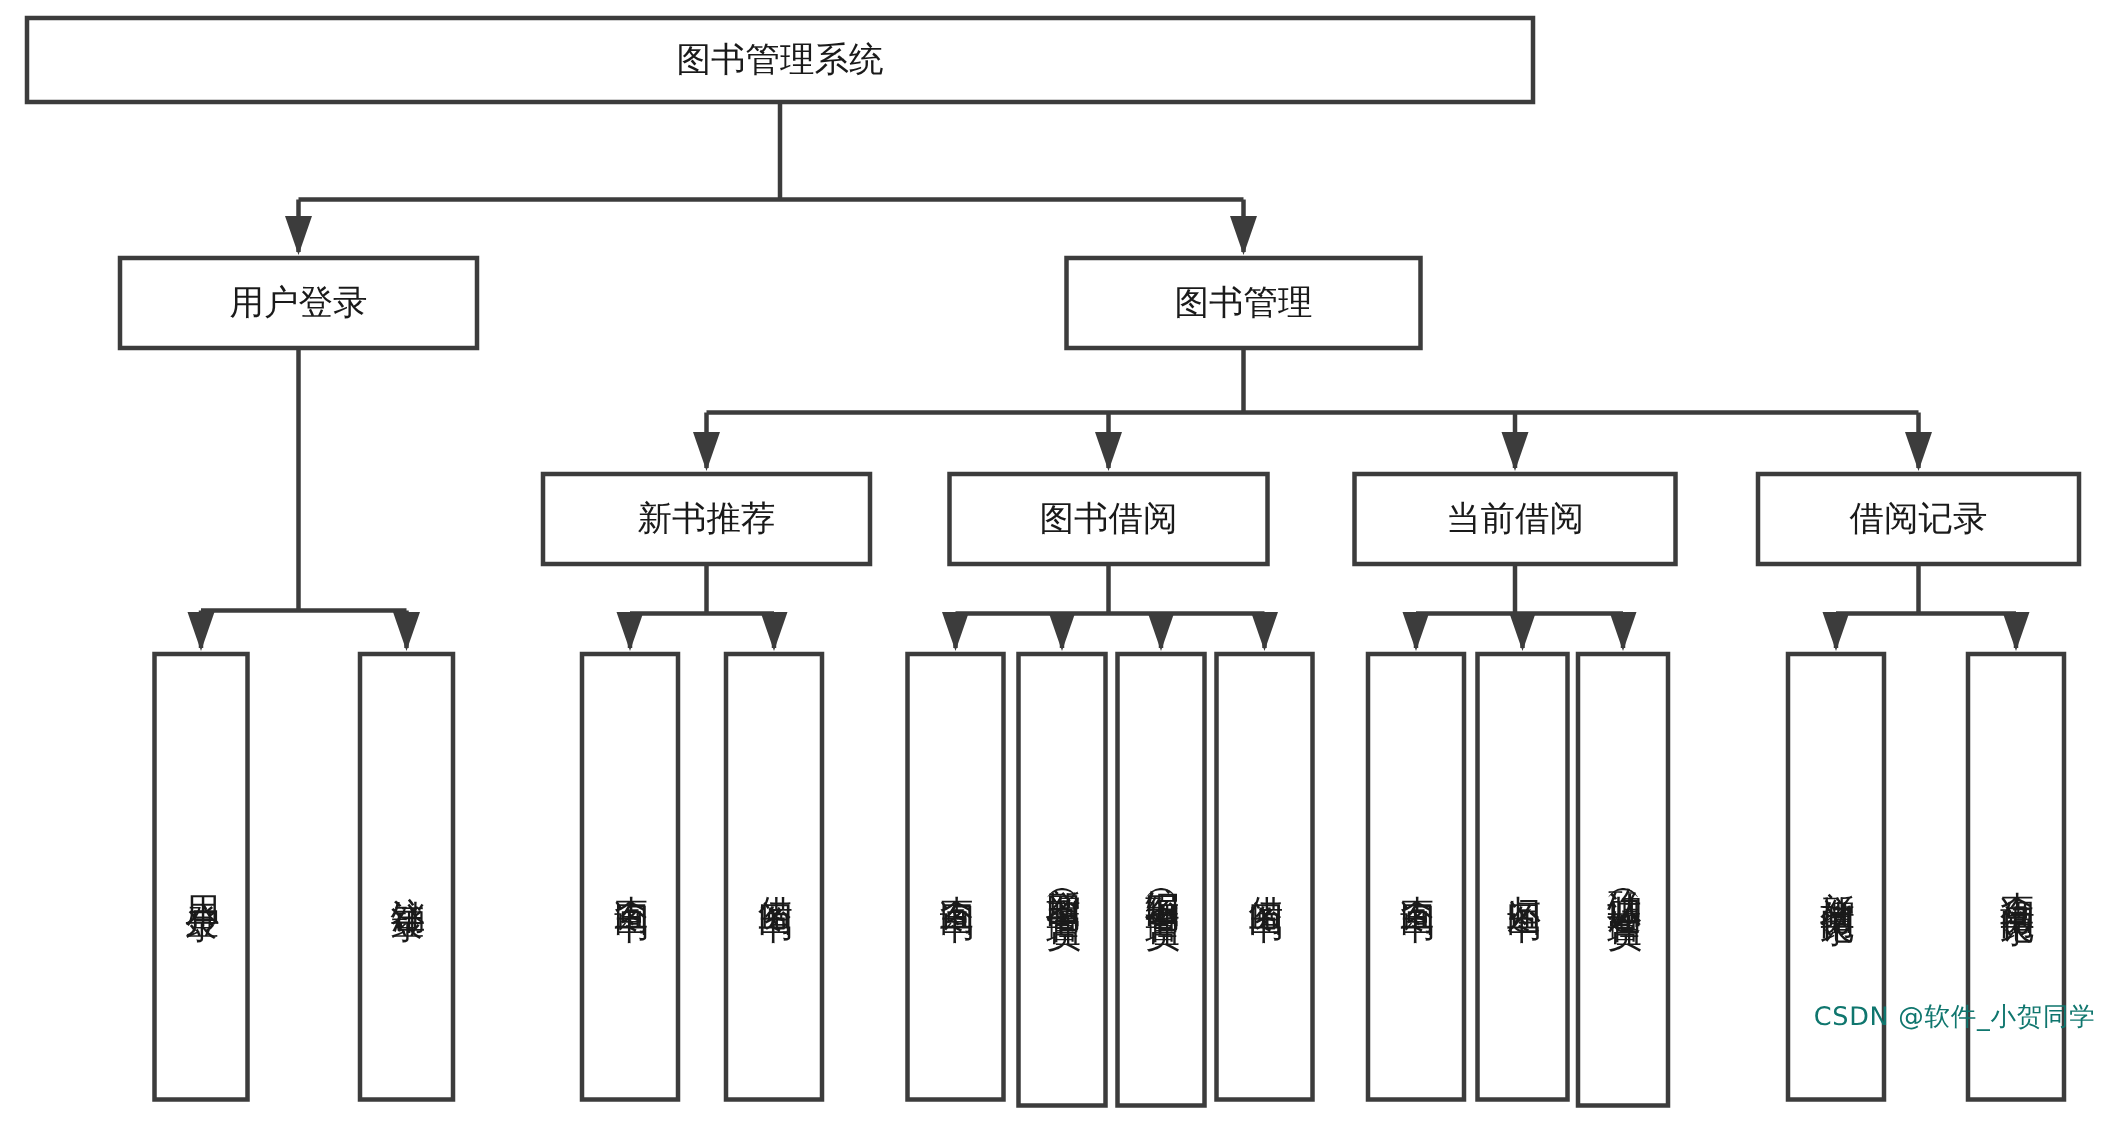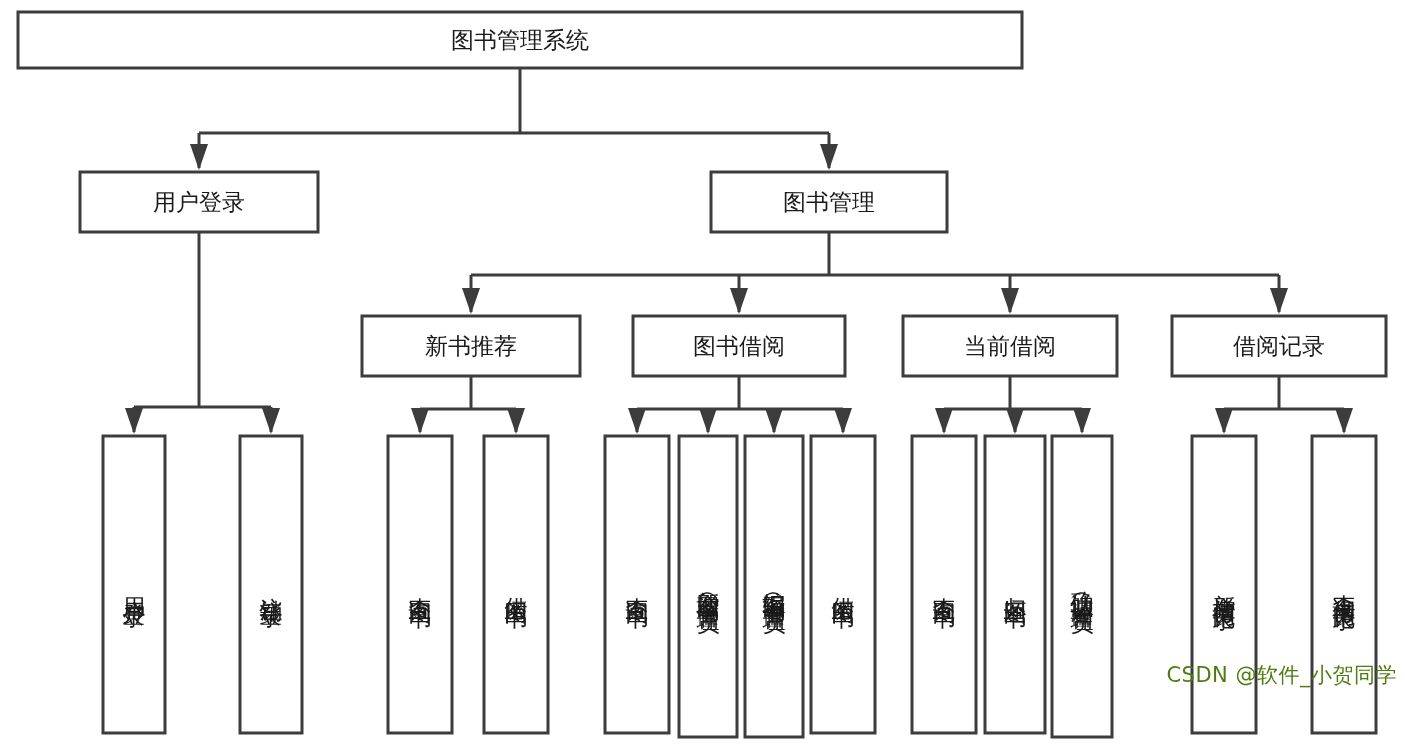--- a/index.html
+++ b/index.html
@@ -61,22 +61,22 @@
     align-items: center;
     justify-content: center;
     white-space: nowrap;
     pointer-events: none;
   }
   .watermark {
     position: absolute;
     right: 8px;
     bottom: 6px;
     font-family: "DejaVu Sans", "Liberation Sans", sans-serif;
-    font-size: 21px;
-    color: #4d7c0f;
+    font-size: 17px;
+    color: #0f766e;
     letter-spacing: 0.5px;
     white-space: nowrap;
   }
 </style>
 </head>
 <body>
 
 <div id="diagram-root">
 
   <svg class="diagram-canvas" id="diagram-canvas" viewBox="0 0 1405 747" xmlns="http://www.w3.org/2000/svg">

